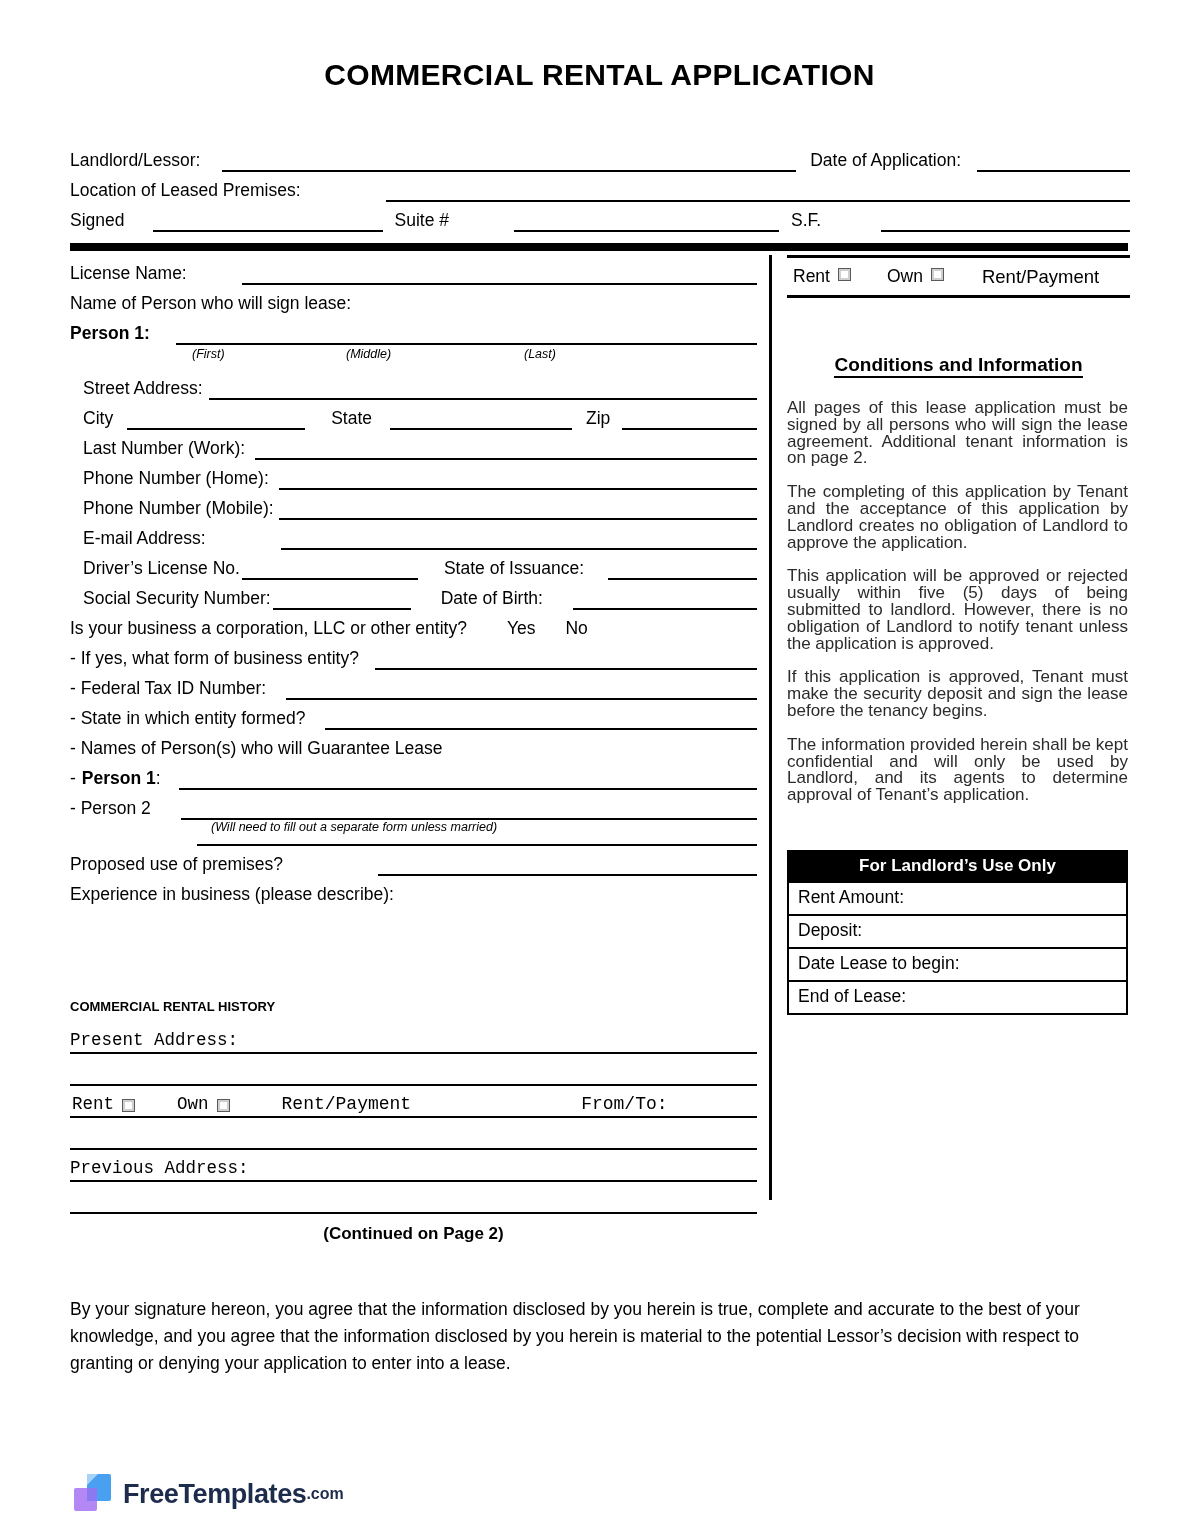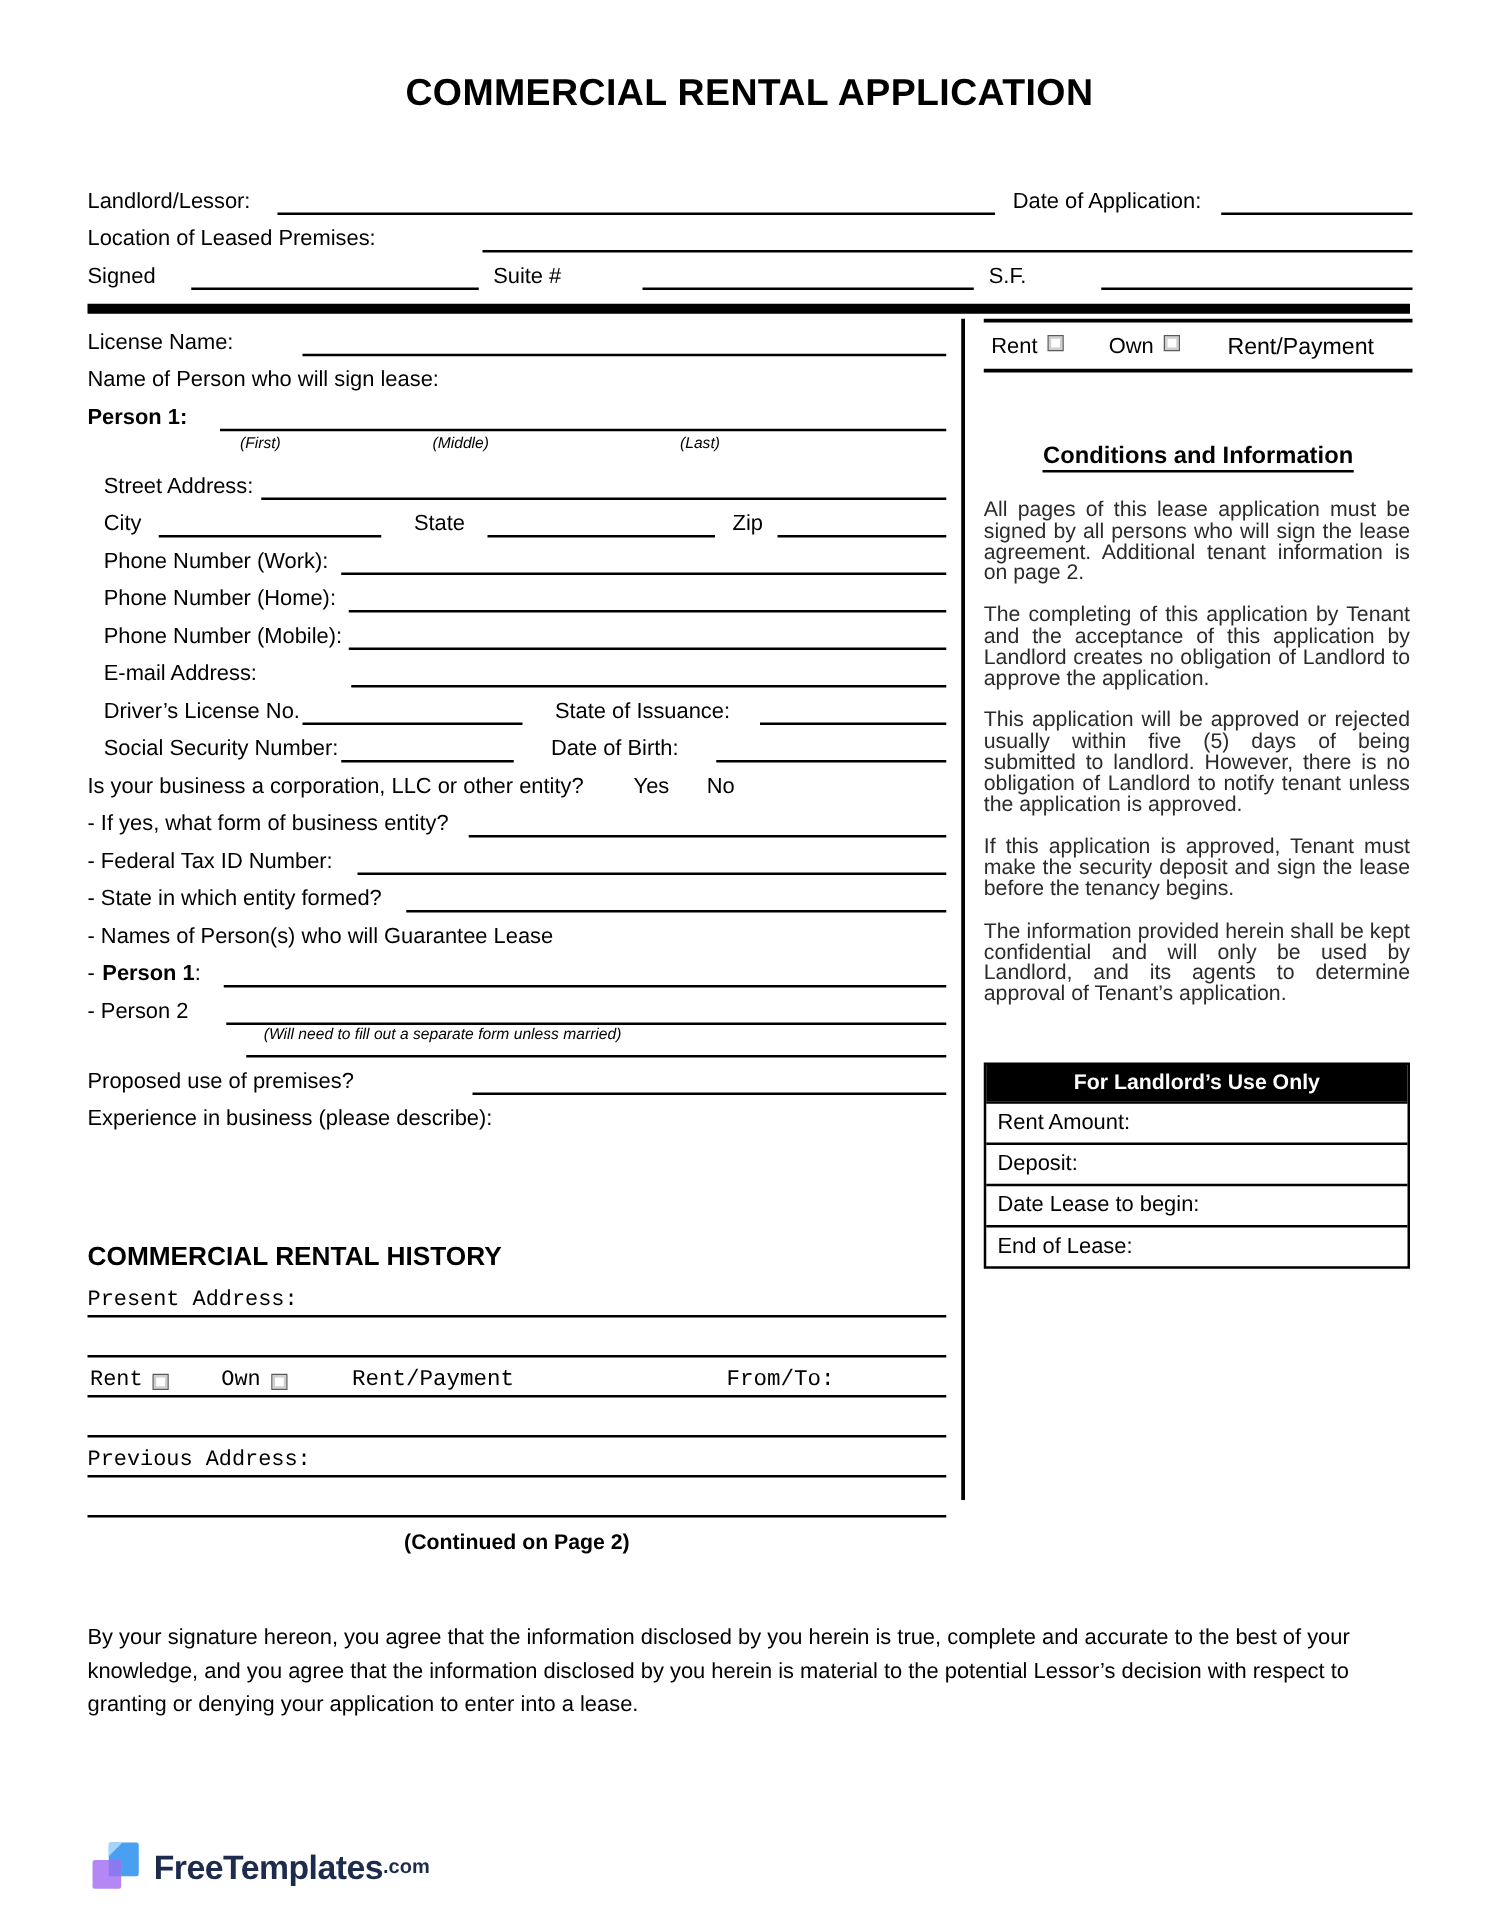--- a/index.html
+++ b/index.html
@@ -23,30 +23,30 @@
   
   .main{position:absolute;top:255px;left:70px;width:1060px;display:flex;}
   .lcol{width:687px;font-size:17.5px;}
   .vdivider{width:3px;background:#000;height:945px;margin-left:12px;}
   .rcol{width:343px;margin-left:15px;}
 
   .ind{padding-left:13px;}
   .bold{font-weight:bold;}
   .hints{position:relative;height:25px;font-size:12.5px;font-style:italic;}
   .hints span{position:absolute;top:2px;white-space:nowrap;}
-  .h-first{left:122px;} .h-middle{left:276px;} .h-last{left:474px;}
+  .h-first{left:122px;} .h-middle{left:276px;} .h-last{left:454px;}
 
   .cb{width:11px;height:11px;border:1px solid #5a5a5a;background:#fff;
       box-shadow:inset 0 0 0 2px #cfcfcf;display:inline-block;margin:0 0 4px 8px;flex:none;}
 
   .note-row{margin-left:127px;border-bottom:2px solid #000;height:24px;
             font-size:12.5px;font-style:italic;padding-left:14px;}
   .spacer84{height:84px;}
 
-  .hist-title{font-size:21px;font-weight:bold;height:32px;display:flex;align-items:center;}
+  .hist-title{font-size:13px;font-weight:bold;height:32px;display:flex;align-items:center;}
   .full-row{border-bottom:2.5px solid #000;height:30px;display:flex;align-items:flex-end;font-family:Liberation Mono, monospace;}
   .full-row span{line-height:1.3;white-space:nowrap;}
   .blank-row{border-bottom:2.5px solid #000;height:30px;}
   .continued{height:30px;display:flex;align-items:flex-end;justify-content:center;
              font-weight:bold;font-size:17px;}
 
   
   .rent-head{height:37px;border-top:3px solid #000;border-bottom:3px solid #000;
              display:flex;align-items:center;font-size:17.5px;padding-left:6px;}
   .rent-head .rp{font-size:18.5px;margin-left:38px;}
@@ -140,21 +140,21 @@
       <div class="row ind">
         <span>City</span>
         <span class="uline" style="width:178px;margin-left:14px;"></span>
         <span style="margin-left:26px;">State</span>
         <span class="uline" style="width:182px;margin-left:18px;"></span>
         <span style="margin-left:14px;">Zip</span>
         <span class="fill" style="margin-left:12px;"></span>
       </div>
 
       <div class="row ind">
-        <span>Phone Number (Work):</span>
+        <span>Last Number (Work):</span>
         <span class="fill"></span>
       </div>
 
       <div class="row ind">
         <span>Phone Number (Home):</span>
         <span class="fill"></span>
       </div>
 
       <div class="row ind">
         <span>Phone Number (Mobile):</span>

